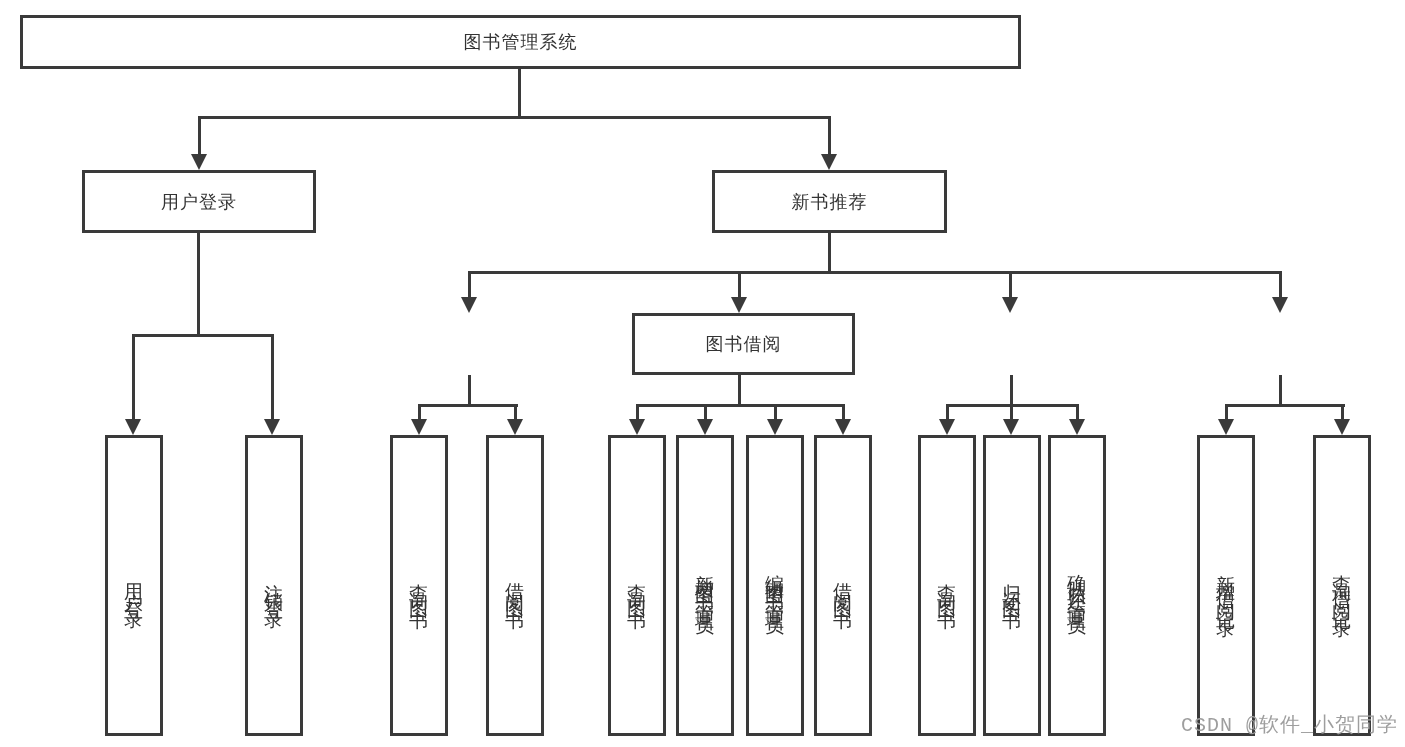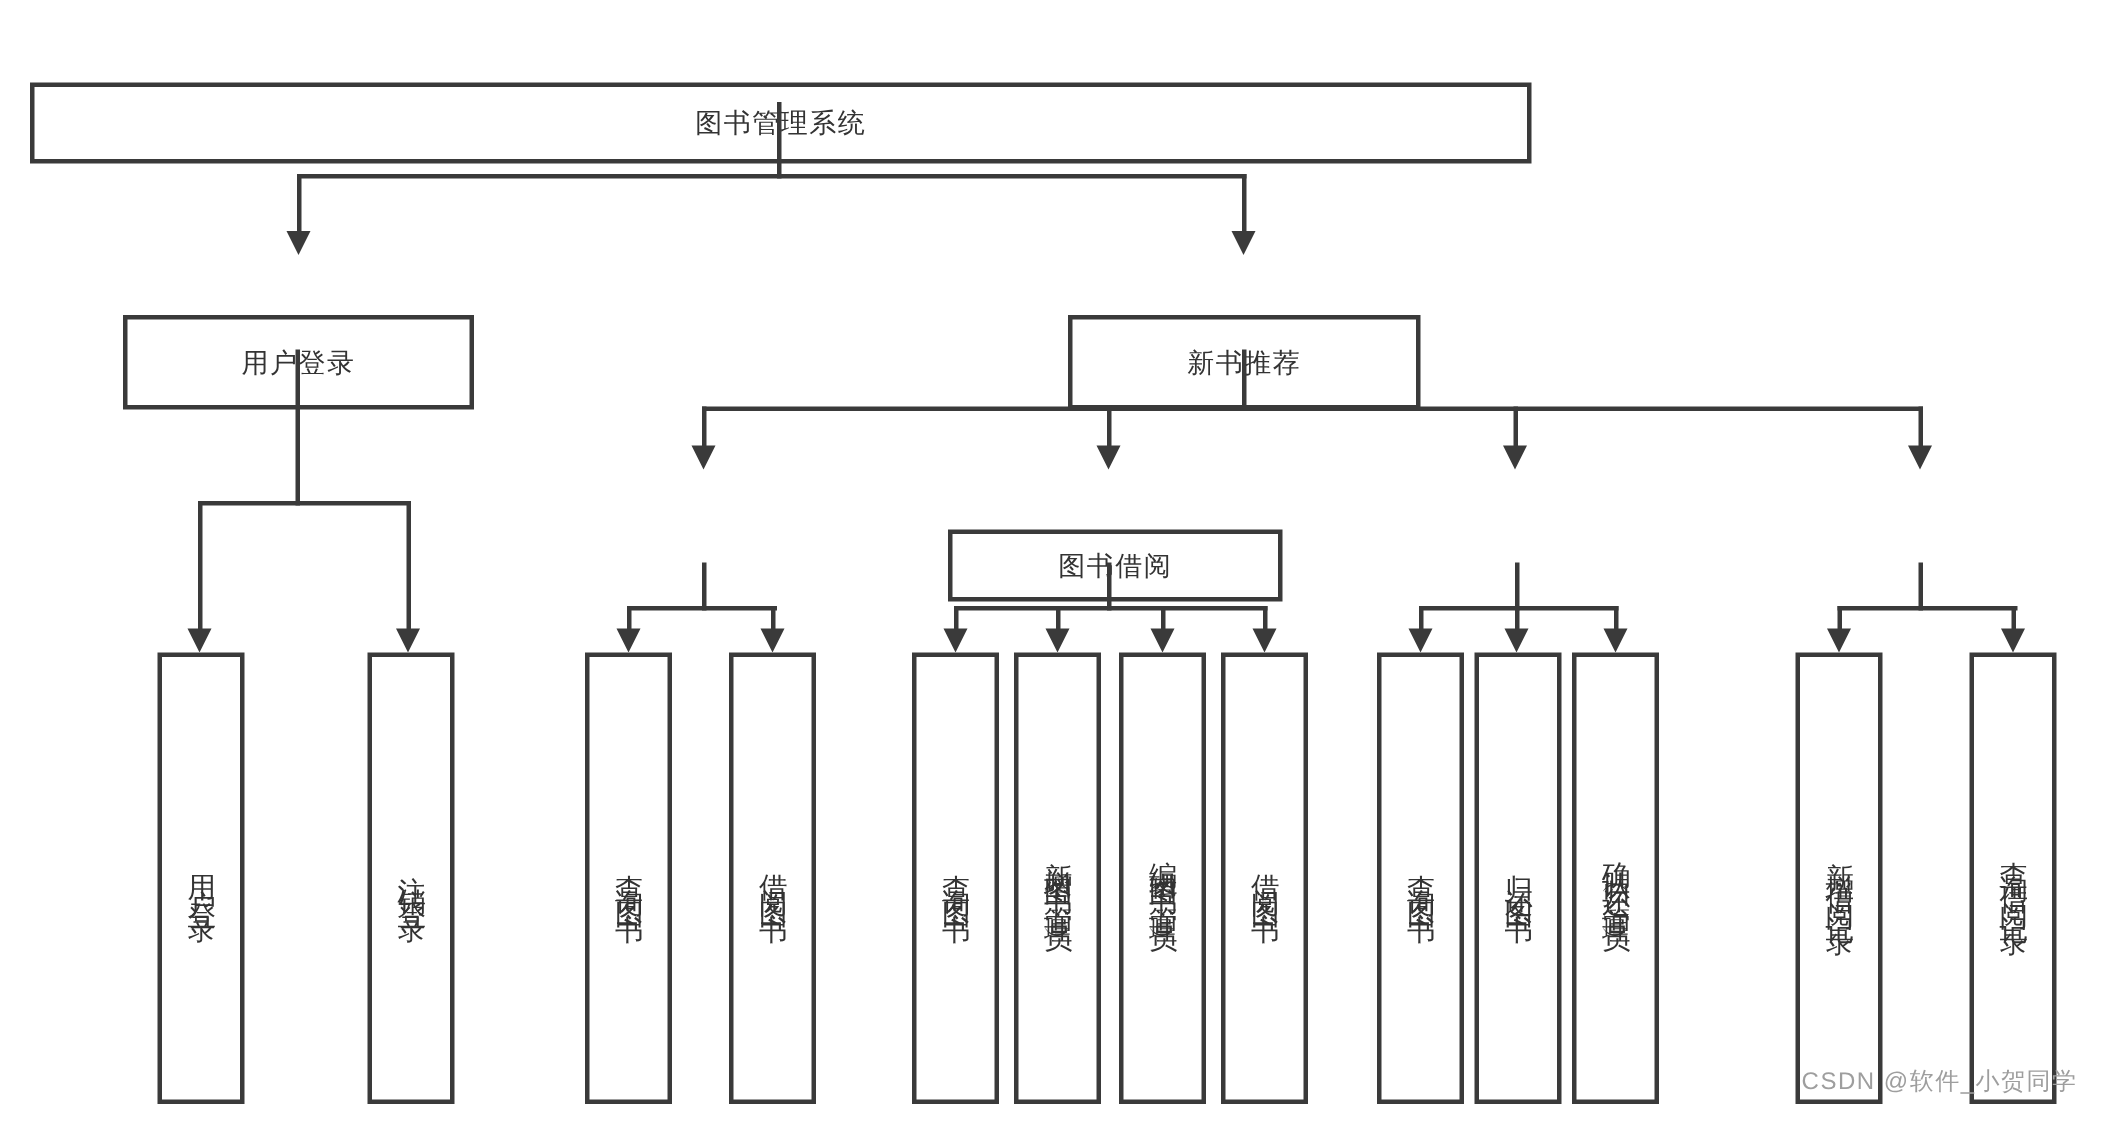--- a/index.html
+++ b/index.html
@@ -21,21 +21,20 @@
     position: absolute;
     background: #ffffff;
     border: 3px solid var(--line);
     color: var(--text);
     display: flex;
     align-items: center;
     justify-content: center;
     font-size: 18px;
     letter-spacing: 1px;
     text-align: center;
-    margin-top: 40px;
   }
   .leaf {
     position: absolute;
     background: #ffffff;
     border: 3px solid var(--line);
     color: var(--text);
     width: 58px;
     height: 301px;
     top: 435px;
     display: flex;
@@ -53,25 +52,26 @@
   .arrowhead {
     position: absolute;
     width: 0; height: 0;
     border-left: 8px solid transparent;
     border-right: 8px solid transparent;
     border-top: 16px solid var(--line);
   }
   .watermark {
     position: absolute;
     top: 711px;
-    right: 20px;
+    right: 7px;
     color: var(--watermark);
-    font-size: 16px;
+    font-size: 20px;
     letter-spacing: 1px;
     white-space: nowrap;
+    font-family: Liberation Mono, monospace;
   }
 </style>
 </head>
 <body>
 
 <div class="canvas">
 
   <div class="node" style="left:20px; top:15px; width:1001px; height:54px;">图书管理系统</div>
 
   <div class="vline" style="left:518px; top:68px; height:51px;"></div>
@@ -95,21 +95,21 @@
   <div class="hline" style="left:468px; top:271px; width:814px;"></div>
   <div class="vline" style="left:468px; top:271px; height:28px;"></div>
   <div class="arrowhead" style="left:461px; top:297px;"></div>
   <div class="vline" style="left:738px; top:271px; height:28px;"></div>
   <div class="arrowhead" style="left:731px; top:297px;"></div>
   <div class="vline" style="left:1009px; top:271px; height:28px;"></div>
   <div class="arrowhead" style="left:1002px; top:297px;"></div>
   <div class="vline" style="left:1279px; top:271px; height:28px;"></div>
   <div class="arrowhead" style="left:1272px; top:297px;"></div>
 
-  <div class="node" style="left:632px; top:313px; width:223px; height:48px;">图书借阅</div>
+  <div class="node" style="left:632px; top:313px; width:223px; height:62px;">图书借阅</div>
 
   <div class="vline" style="left:468px; top:375px; height:32px;"></div>
   <div class="hline" style="left:418px; top:404px; width:100px;"></div>
   <div class="vline" style="left:418px; top:404px; height:16px;"></div>
   <div class="arrowhead" style="left:411px; top:419px;"></div>
   <div class="vline" style="left:514px; top:404px; height:16px;"></div>
   <div class="arrowhead" style="left:507px; top:419px;"></div>
 
   <div class="vline" style="left:738px; top:375px; height:32px;"></div>
   <div class="hline" style="left:636px; top:404px; width:209px;"></div>

